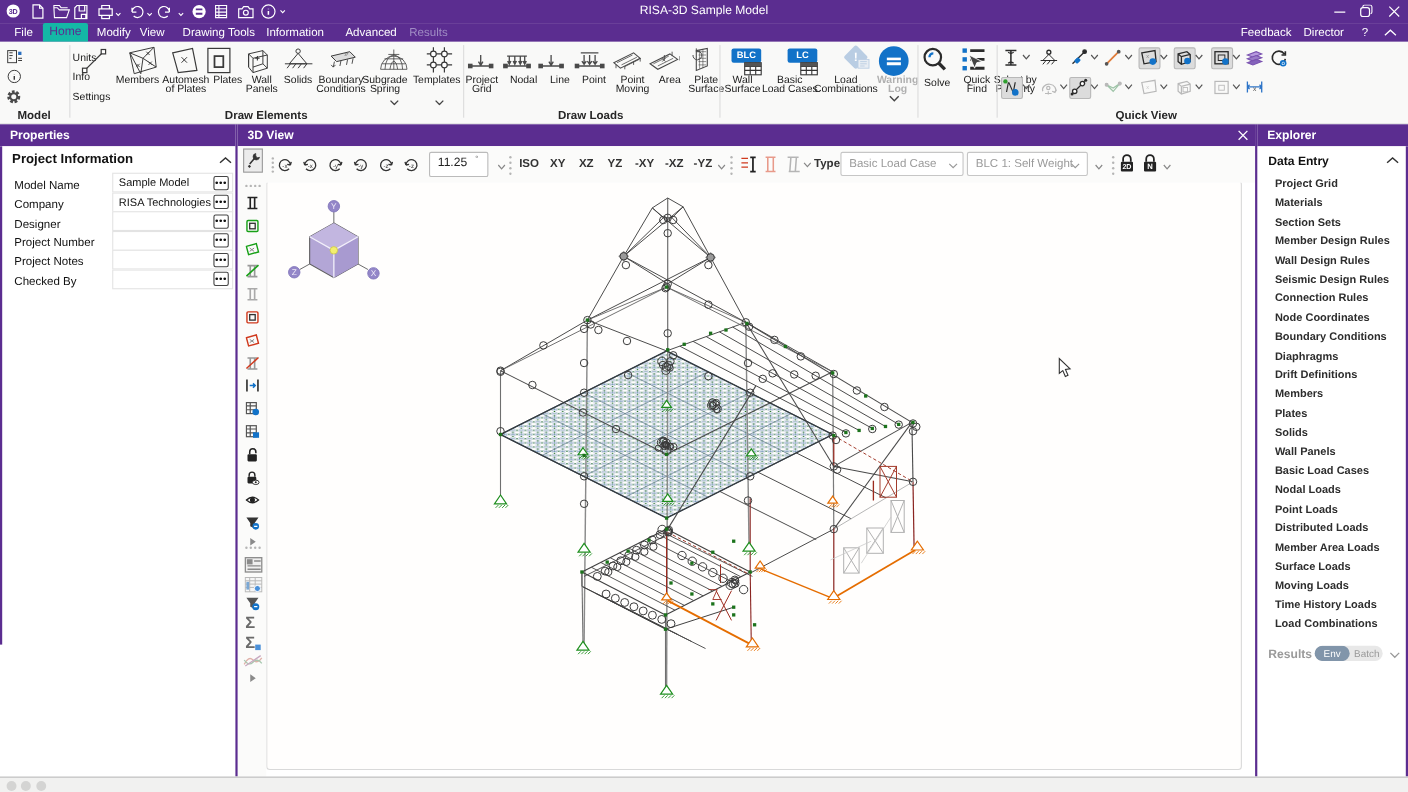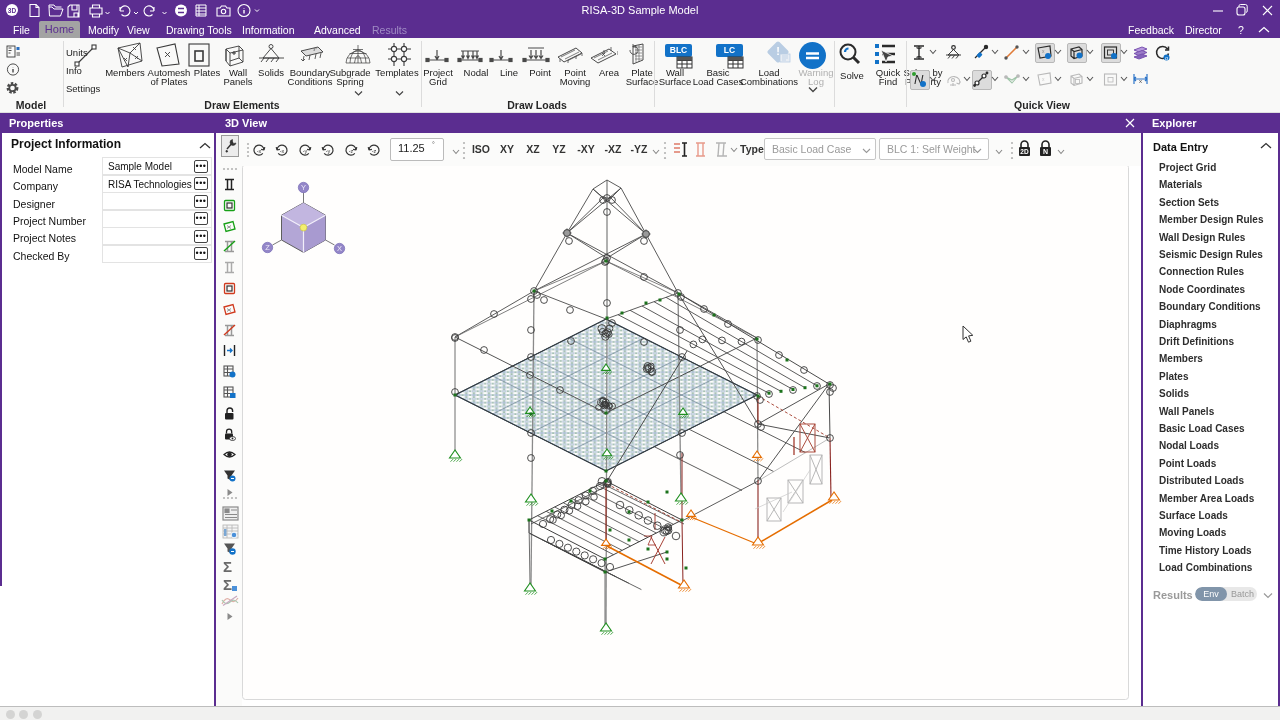--- a/index.html
+++ b/index.html
@@ -4,28 +4,28 @@
 <style>
 * { margin:0; padding:0; box-sizing:border-box; }
 html,body { width:1280px; height:720px; overflow:hidden; font-family:"Liberation Sans",sans-serif; background:#fff; }
 #app { position:absolute; left:0; top:0; width:1280px; height:720px; }
 .abs { position:absolute; }
 
 #titlebar { position:absolute; left:0; top:0; width:1280px; height:21px; background:#5b2d90; }
 #menubar { position:absolute; left:0; top:21px; width:1280px; height:17px; background:#5b2d90; }
 #title-text { position:absolute; left:0; top:4px; width:1280px; text-align:center; color:#fff; font-size:11px; }
 .tab { position:absolute; top:0px; height:17px; line-height:16px; color:#fff; font-size:11px; text-align:center; }
-.tab.sel { background:#a3a3a3; color:#5b2d90; border-radius:2px 2px 0 0; }
+.tab.sel { background:#14b8a6; color:#5b2d90; border-radius:2px 2px 0 0; }
 .mtxt { position:absolute; color:#fff; font-size:10.5px; top:3px; }
 
 #ribbon { position:absolute; left:0; top:38px; width:1280px; height:75px; background:#f9f9f8; border-bottom:1px solid #e0e0e0; }
 .rsep { position:absolute; top:3px; width:1px; height:66px; background:#dcdcdc; }
 .rlabel { position:absolute; font-size:9.5px; color:#1a1a1a; text-align:center; white-space:nowrap;margin-left:39px; }
 .rgroup { position:absolute; top:61px; font-size:10.5px; font-weight:bold; color:#262626; text-align:center; white-space:nowrap; }
-.gray { color:#a9a9a9; }
+.gray { color:#a9a9a9;font-weight:bold; }
 
 .phead { position:absolute; background:#5b2d90; color:#fff; font-size:11px; font-weight:bold; height:20px; line-height:20px; padding-left:9px; }
 #leftpanel { position:absolute; left:0; top:133px; width:214px; height:453px; background:#fff; border-left:2px solid #5b2d90; }
 #explorer { position:absolute; left:1143px; top:133px; width:137px; height:573px; background:#fff; border-right:2px solid #5b2d90; }
 .exitem { position:absolute; left:16px; font-size:10px; font-weight:bold; color:#2d2d2d; white-space:nowrap; }
 .prow-label { position:absolute; left:11px; font-size:10.5px; color:#111; }
 .pfield { position:absolute; left:100px; width:110px; height:18px; border:1px solid #e3e3e3; background:#fff; font-size:10px; color:#111; line-height:17px; padding-left:5px; }
 .dots3 { position:absolute; left:192px; width:14px; height:13px; border:1px solid #444; border-radius:2px; background:#fff; font-size:9px; line-height:10px; text-align:center; color:#111; letter-spacing:0.5px; }
 
 #view3d { position:absolute; left:216px; top:133px; width:925px; height:573px; background:#fff; }

